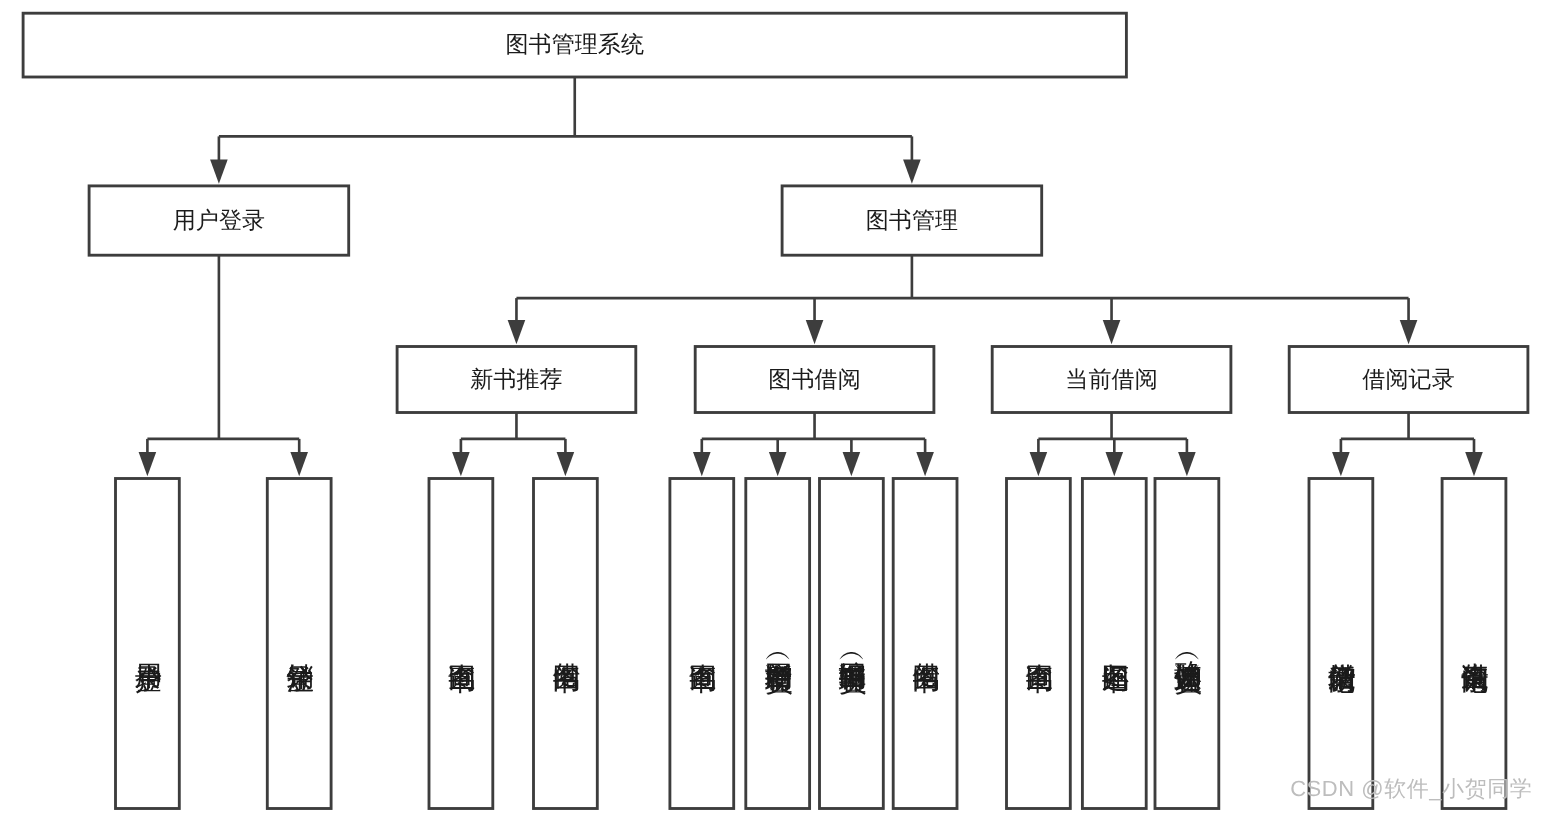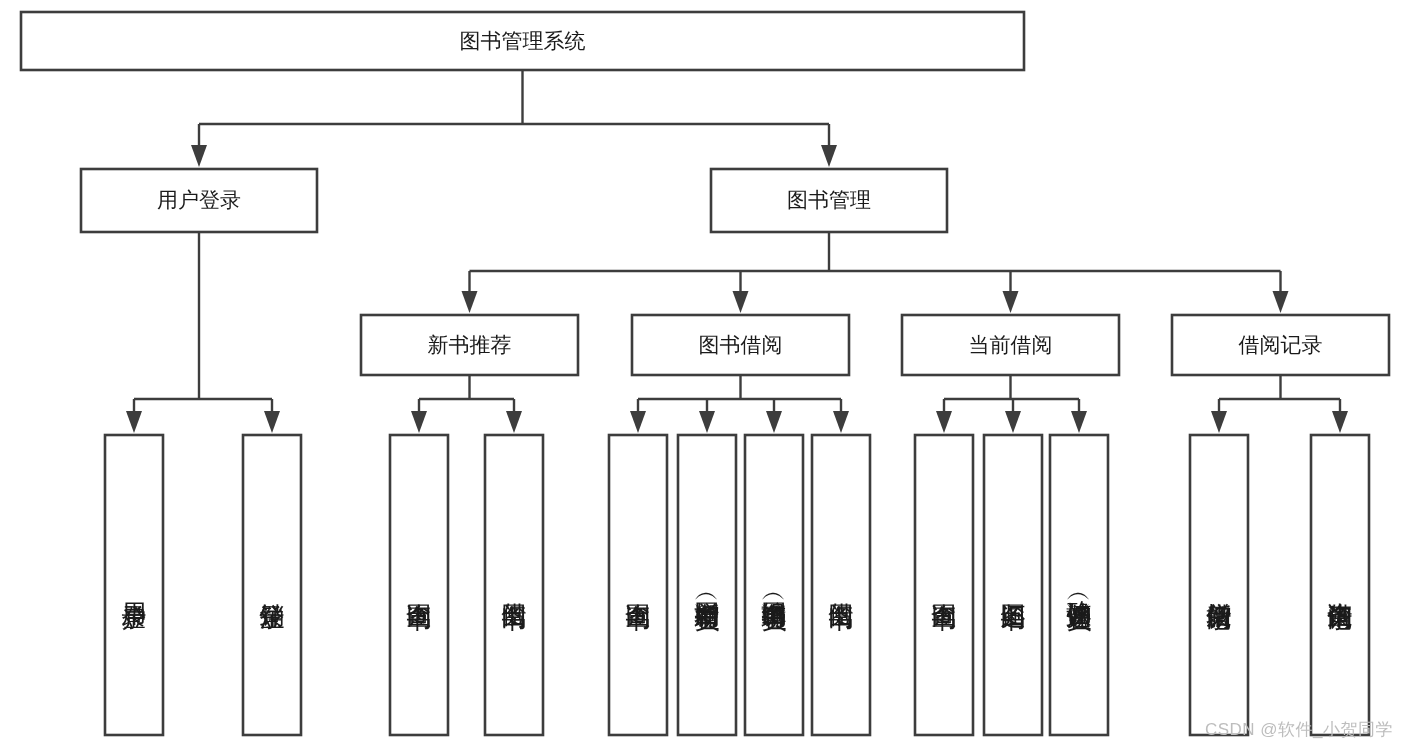--- a/index.html
+++ b/index.html
@@ -60,23 +60,23 @@
     display: flex;
     align-items: center;
     justify-content: center;
     text-align: center;
     white-space: pre;
     user-select: none;
   }
   .watermark {
     position: absolute;
     right: 12px;
-    bottom: 6px;
+    bottom: 16px;
     font-family: "Liberation Sans", "DejaVu Sans", sans-serif;
-    font-size: 17px;
+    font-size: 20px;
     color: #bdbdbd;
     letter-spacing: 0.5px;
     white-space: nowrap;
   }
 </style>
 </head>
 <body>
 
 <div id="diagram-root">
 

